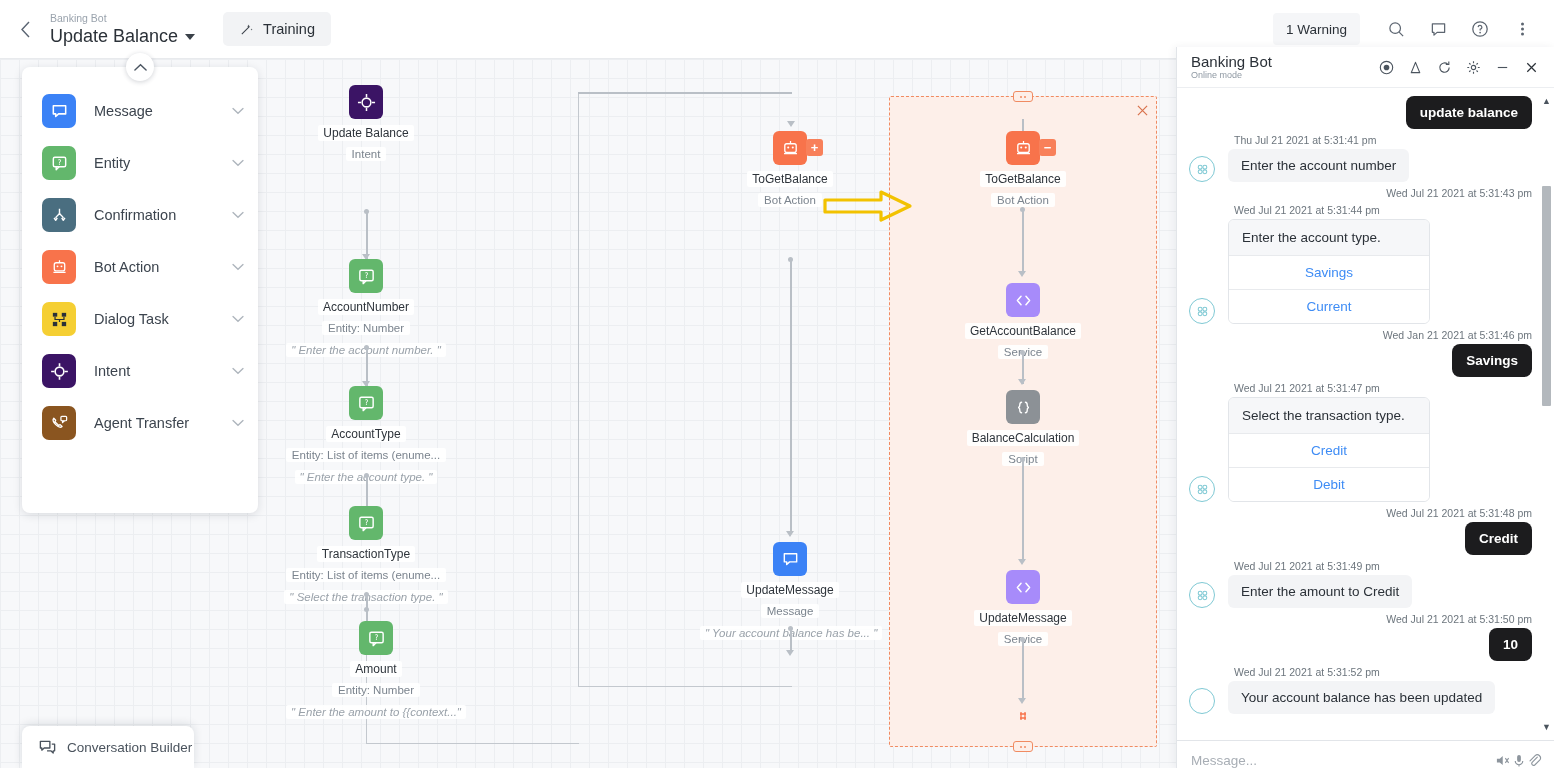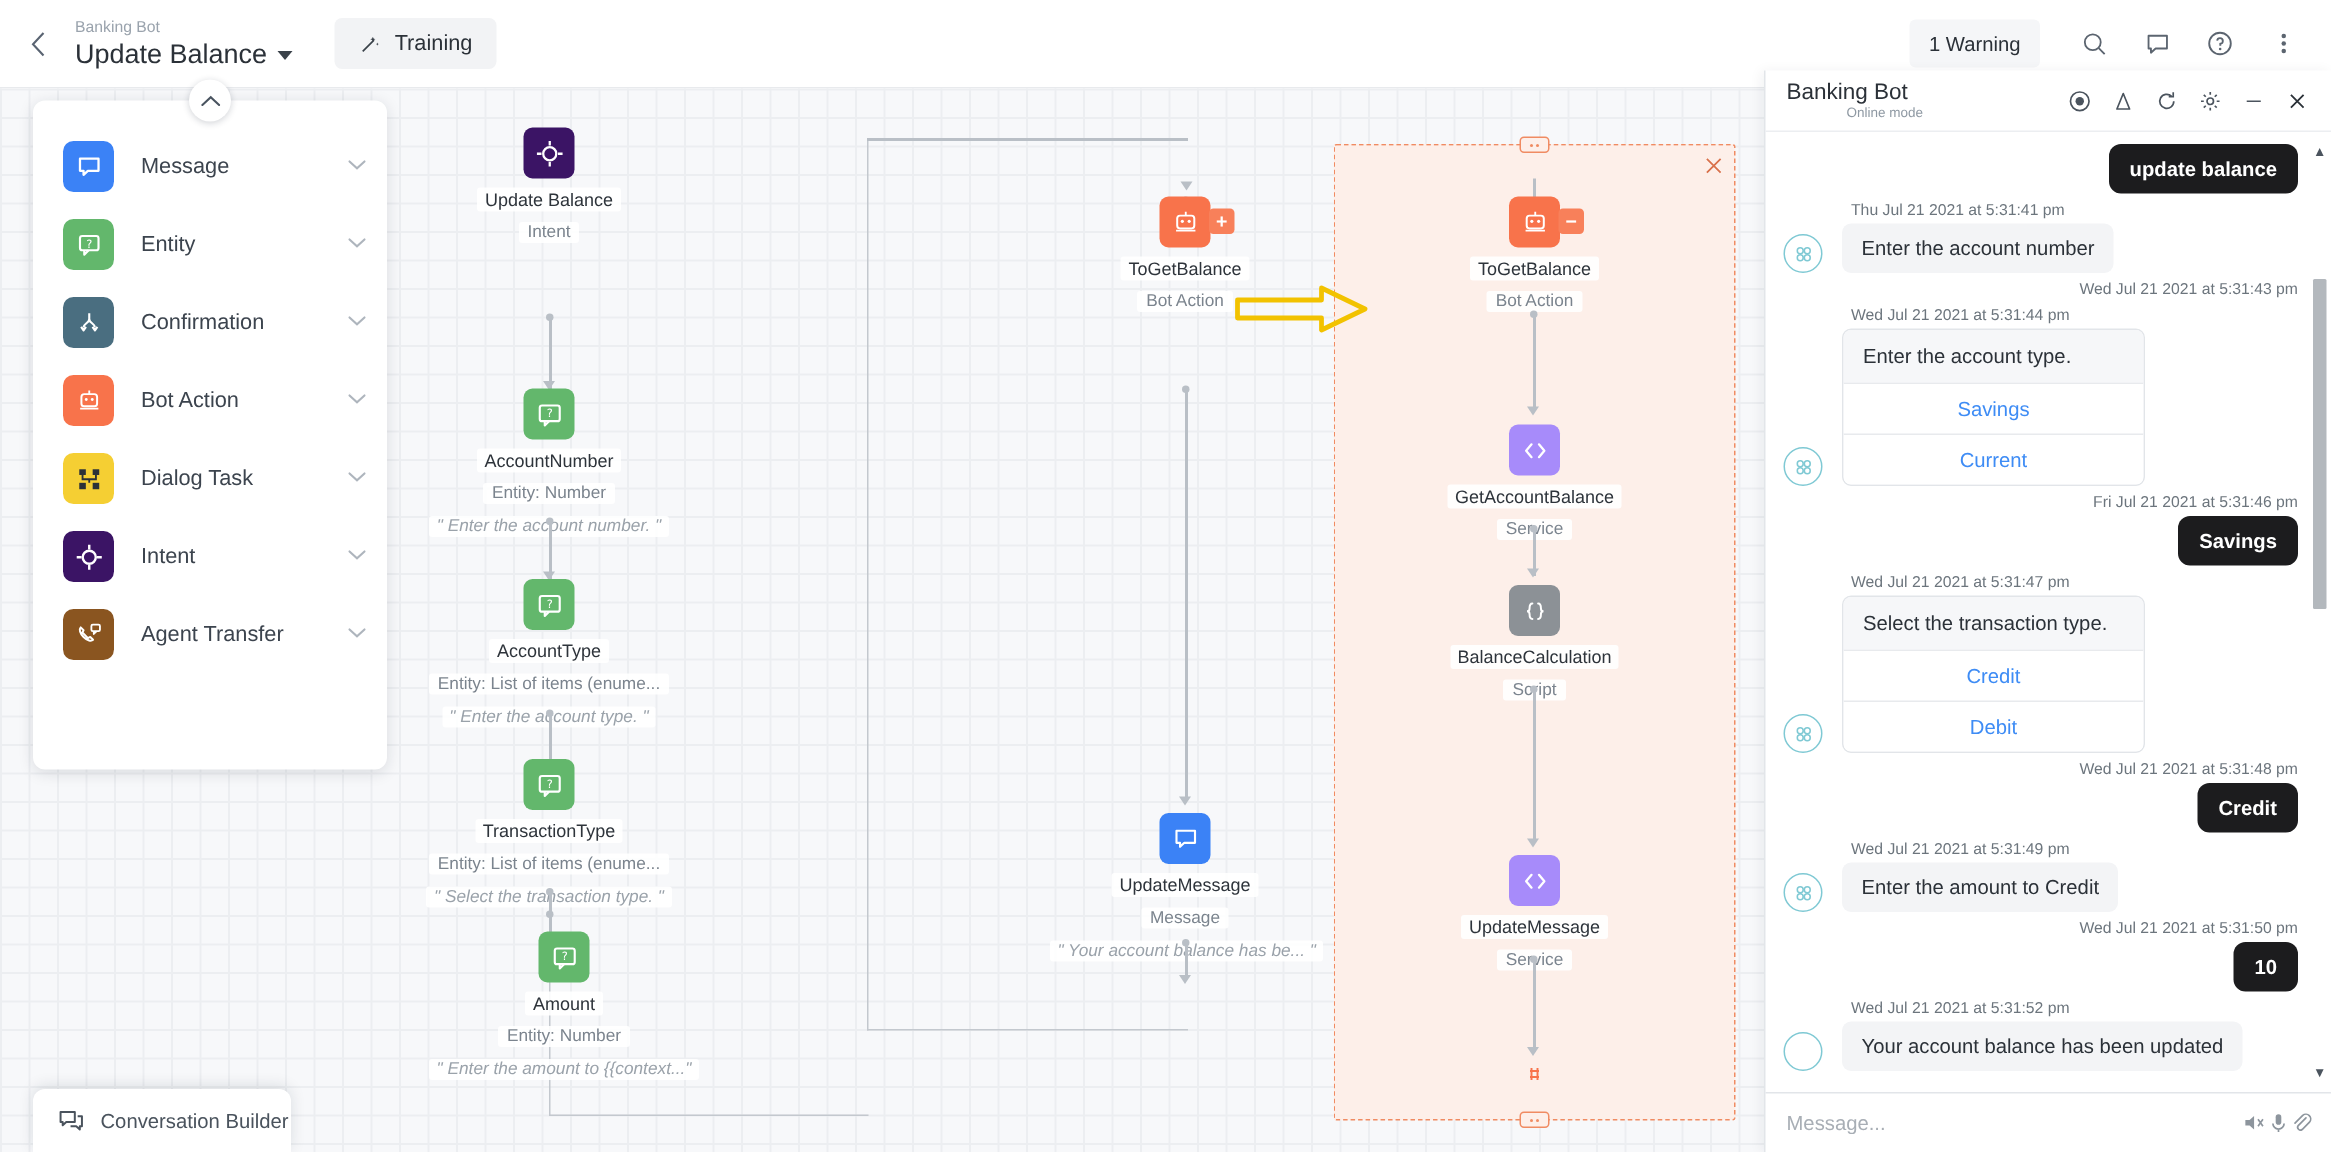--- a/index.html
+++ b/index.html
@@ -178,21 +178,21 @@
     position: absolute; top: 47px; right: 0; width: 378px; height: 721px;
     background: #fff; border-left: 1px solid #e2e5e9;
     box-shadow: -2px 0 8px rgba(20,30,50,.06);
     display: flex; flex-direction: column;
   }
   .chat-head {
     height: 41px; flex: none; display: flex; align-items: center;
     padding: 0 10px 0 14px; border-bottom: 1px solid #eceef1;
   }
   .chat-title { font-size: 15px; color: #2b3138; line-height: 16px; }
-  .chat-sub { font-size: 9px; color: #8f99a3; line-height: 11px; margin-left: 40px; }
+  .chat-sub { font-size: 9px; color: #8f99a3; line-height: 11px; }
   .chat-head-icons { margin-left: auto; display: flex; align-items: center; gap: 3px; }
   .ch-ic {
     width: 26px; height: 26px; display: flex; align-items: center;
     justify-content: center; color: #4b545e; cursor: pointer;
   }
   .chat-body {
     flex: 1; position: relative; overflow: hidden;
     padding: 8px 22px 6px 12px;
   }
   .ts {
@@ -234,22 +234,22 @@
   .scroll-thumb {
     position: absolute; left: 0; top: 90px; width: 9px; height: 220px;
     background: #b3b8bd; border-radius: 1px;
   }
   .scroll-arrow {
     position: absolute; left: 0; width: 9px; height: 10px;
     display: flex; align-items: center; justify-content: center;
     color: #4b545e; font-size: 9px; cursor: pointer;
   }
   .chat-input {
-    flex: none; height: 40px; border-top: 1px solid #e2e5e9;
-    display: flex; align-items: center; padding: 0 12px 0 14px; gap: 1px;
+    flex: none; height: 28px; border-top: 1px solid #e2e5e9;
+    display: flex; align-items: flex-end; padding: 0 12px 0 14px; gap: 1px;
   }
   .chat-input input {
     flex: 1; border: none; outline: none; font-size: 13.5px; color: #2b3138;
     font-family: "Liberation Sans", sans-serif; background: transparent;
   }
   .chat-input input::placeholder { color: #a8aeb5; }
   .ci-ic { color: #8d959d; cursor: pointer; display: flex; }
 </style>
 </head>
 <body>
@@ -593,21 +593,21 @@
               <circle cx="10.5" cy="10.5" r="2.1" fill="none" stroke="#7fc9d4" stroke-width="1.1"></circle>
             </svg>
         </div>
         <div class="card">
           <div class="card-head">Enter the account type.</div>
           <div class="card-opt">Savings</div>
           <div class="card-opt">Current</div>
         </div>
       </div>
 
-      <div class="ts right">Fri Jul 21 2021 at 5:31:46 pm</div>
+      <div class="ts right">Wed Jan 21 2021 at 5:31:46 pm</div>
       <div class="user-wrap">
         <div class="bubble-user">Savings</div>
       </div>
 
       <div class="ts left">Wed Jul 21 2021 at 5:31:47 pm</div>
       <div class="bot-line">
         <div class="avatar">
           <svg width="15" height="15" viewBox="0 0 16 16">
               <circle cx="5.5" cy="5.5" r="2.1" fill="none" stroke="#7fc9d4" stroke-width="1.1"></circle>
               <circle cx="10.5" cy="5.5" r="2.1" fill="none" stroke="#7fc9d4" stroke-width="1.1"></circle>

